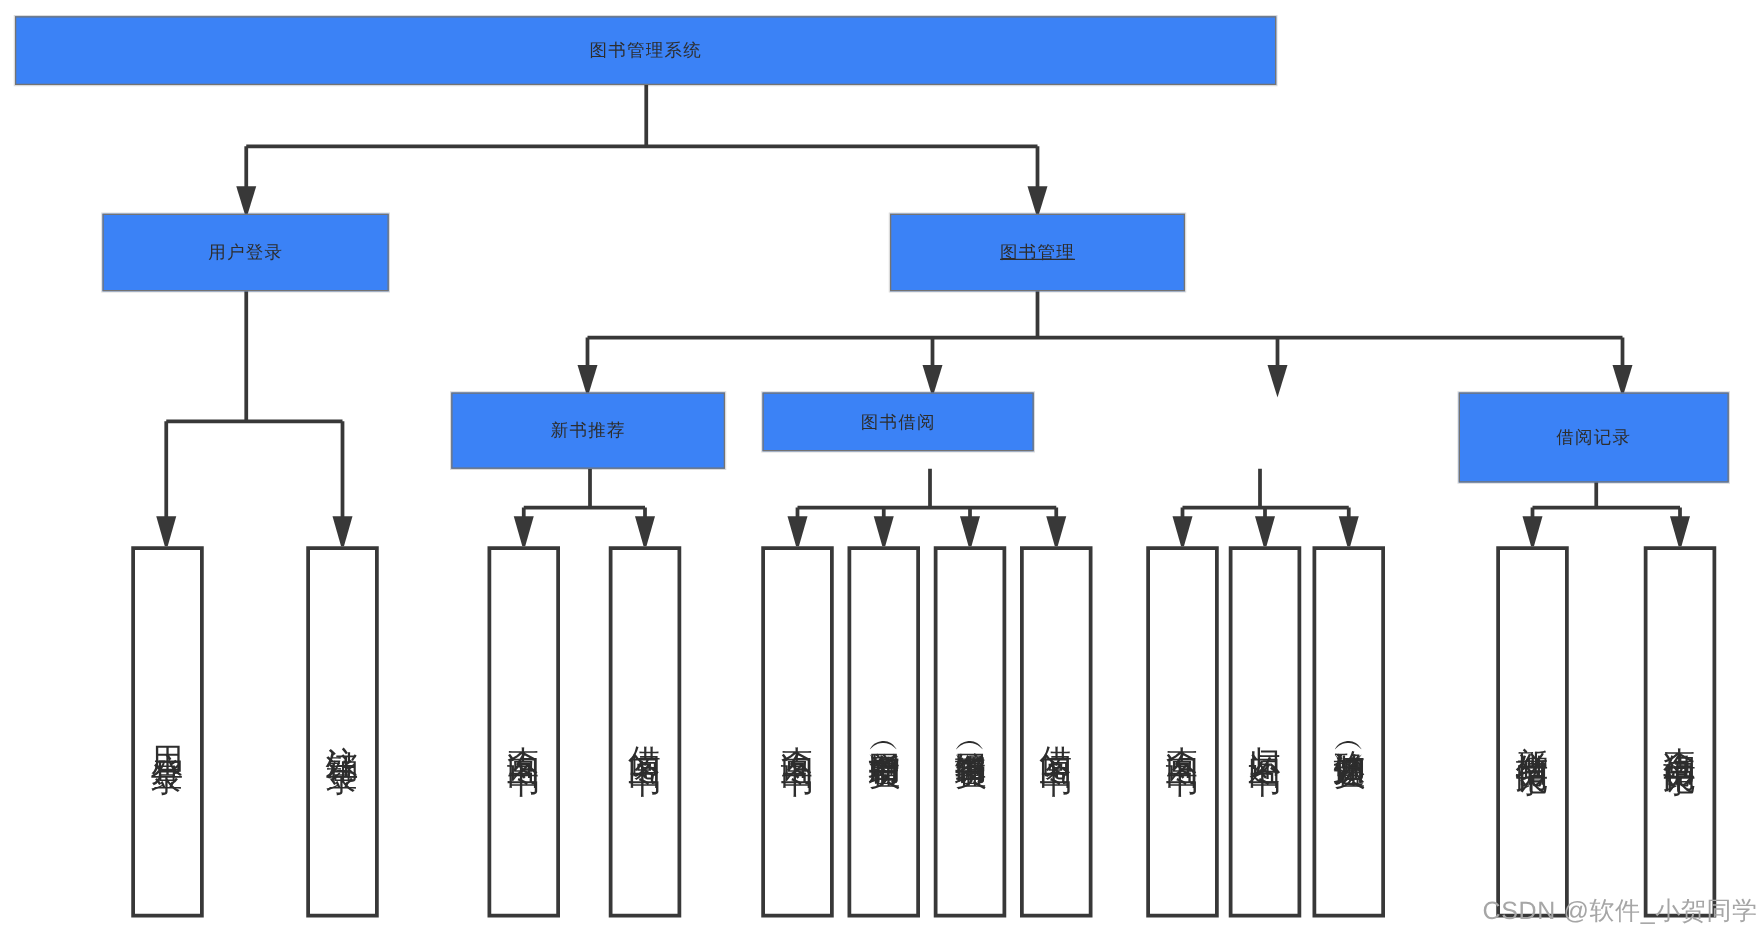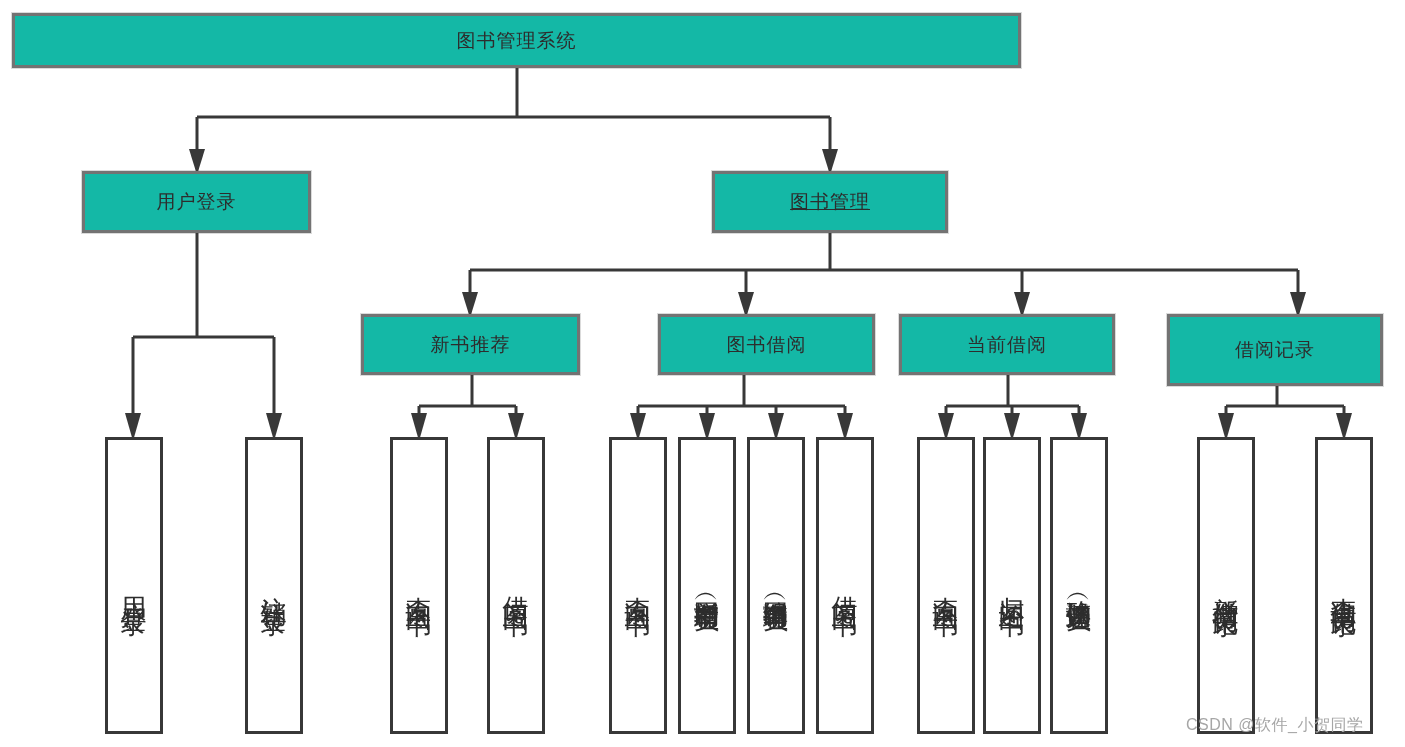--- a/index.html
+++ b/index.html
@@ -13,27 +13,27 @@
   }
   #wires {
     position: absolute;
     left: 0; top: 0;
     width: 1405px; height: 747px;
     z-index: 1;
   }
   .hbox {
     position: absolute;
     box-sizing: border-box;
-    background: #14b8a6;
-    border: 3px solid #737373;
+    background: #3b82f6;
+    border: 1px solid #737373;
     box-shadow: 0 0 0 1px rgba(56,56,56,0.18);
     display: flex;
     align-items: center;
     justify-content: center;
-    font-size: 19px;
+    font-size: 14px;
     color: #2d2d2d;
     letter-spacing: 1px;
     z-index: 2;
   }
   .vbox {
     position: absolute;
     box-sizing: border-box;
     width: 58px;
     top: 437px;
     height: 297px;
@@ -47,21 +47,21 @@
     letter-spacing: 5px;
     color: #2d2d2d;
     z-index: 2;
   }
   .vbox.mid  { letter-spacing: 3px; }
   .vbox.long { font-size: 25px; letter-spacing: 1px; }
   #watermark {
     position: absolute;
     left: 1186px;
     top: 715px;
-    font-size: 16px;
+    font-size: 20px;
     color: #a6a6a6;
     letter-spacing: 0.5px;
     white-space: nowrap;
     z-index: 3;
   }
   svg path { stroke: #383838; stroke-width: 3; fill: none; }
   svg polygon { fill: #383838; stroke: none; }
 </style>
 </head>
 <body>
@@ -117,22 +117,21 @@
       <polygon points="1336,413 1352,413 1344,441"></polygon>
     </g>
   </svg>
 
   <div class="hbox" style="left:12px; top:13px; width:1009px; height:55px;">图书管理系统</div>
 
   <div class="hbox" style="left:82px; top:171px; width:229px; height:62px;">用户登录</div>
   <div class="hbox" style="left:712px; top:171px; width:236px; height:62px;text-decoration:underline;">图书管理</div>
 
   <div class="hbox" style="left:361px; top:314px; width:219px; height:61px;">新书推荐</div>
-  <div class="hbox" style="left:658px; top:314px; width:217px; height:61px;">图书借阅</div>
-  <div class="hbox" style="left:899px; top:314px; width:216px; height:61px;">当前借阅</div>
+  <div class="hbox" style="left:610px; top:314px; width:217px; height:47px;">图书借阅</div>
   <div class="hbox" style="left:1167px; top:314px; width:216px; height:72px;">借阅记录</div>
 
   <div class="vbox" style="left:105px;">用户登录</div>
   <div class="vbox" style="left:245px;">注销登录</div>
 
   <div class="vbox" style="left:390px;">查询图书</div>
   <div class="vbox" style="left:487px;">借阅图书</div>
 
   <div class="vbox" style="left:609px;">查询图书</div>
   <div class="vbox long" style="left:678px;">新增图书（管理员）</div>

